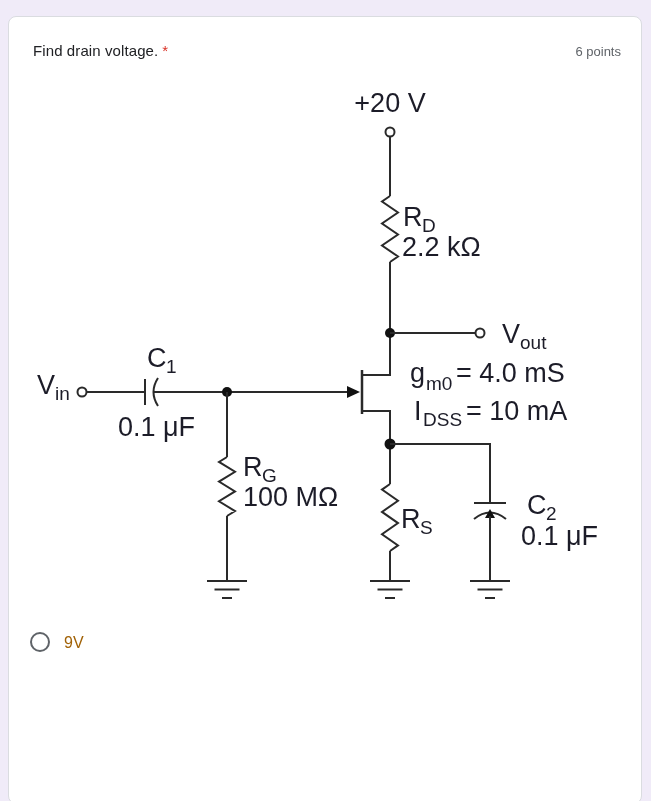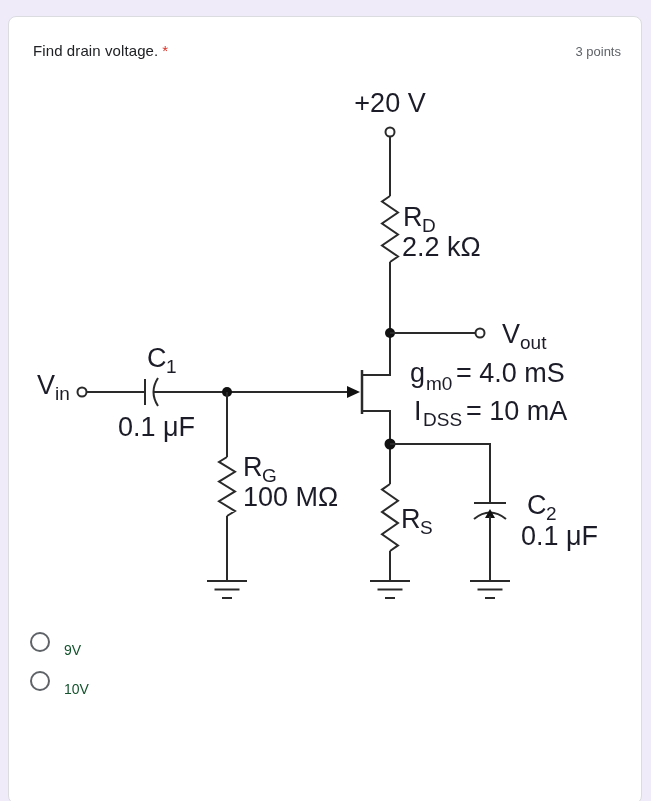--- a/index.html
+++ b/index.html
@@ -67,49 +67,45 @@
   .option.selected .radio { border-color: #673ab7; }
   .option.selected .radio::after {
     content: "";
     position: absolute;
     inset: 3px;
     border-radius: 50%;
     background: #673ab7;
   }
   .opt-label {
     position: absolute;
-    left: 55px; top: 10px;
-    font-size: 14px;
-    color: #14532d;
+    left: 55px; top: 2px;
+    font-size: 16px;
+    color: #a16207;
   }
   .opt-0 { top: 615px; }
   .opt-1 { top: 654px; }
   .opt-2 { top: 693px; }
   .opt-3 { top: 732px; }
 </style>
 </head>
 <body>
 
 <div class="page">
 
   <div class="card">
 
     <div class="q-title">
       <span>Find drain voltage.</span><span class="req">*</span>
     </div>
 
-    <div class="q-points">3 points</div>
+    <div class="q-points">6 points</div>
 
     <div class="option opt-0">
       <span class="radio"></span>
       <span class="opt-label">9V</span>
-    </div>
-    <div class="option opt-1">
-      <span class="radio"></span>
-      <span class="opt-label">10V</span>
     </div>
 
   </div>
 
   <svg class="circuit-svg" viewBox="0 0 651 801" xmlns="http://www.w3.org/2000/svg">
 
     <text class="ct" x="390" y="103" text-anchor="middle">+20 V</text>
     <circle class="term" cx="390" cy="123" r="4.5"></circle>
     <path class="wire" d="M390,128 V187"></path>
 

